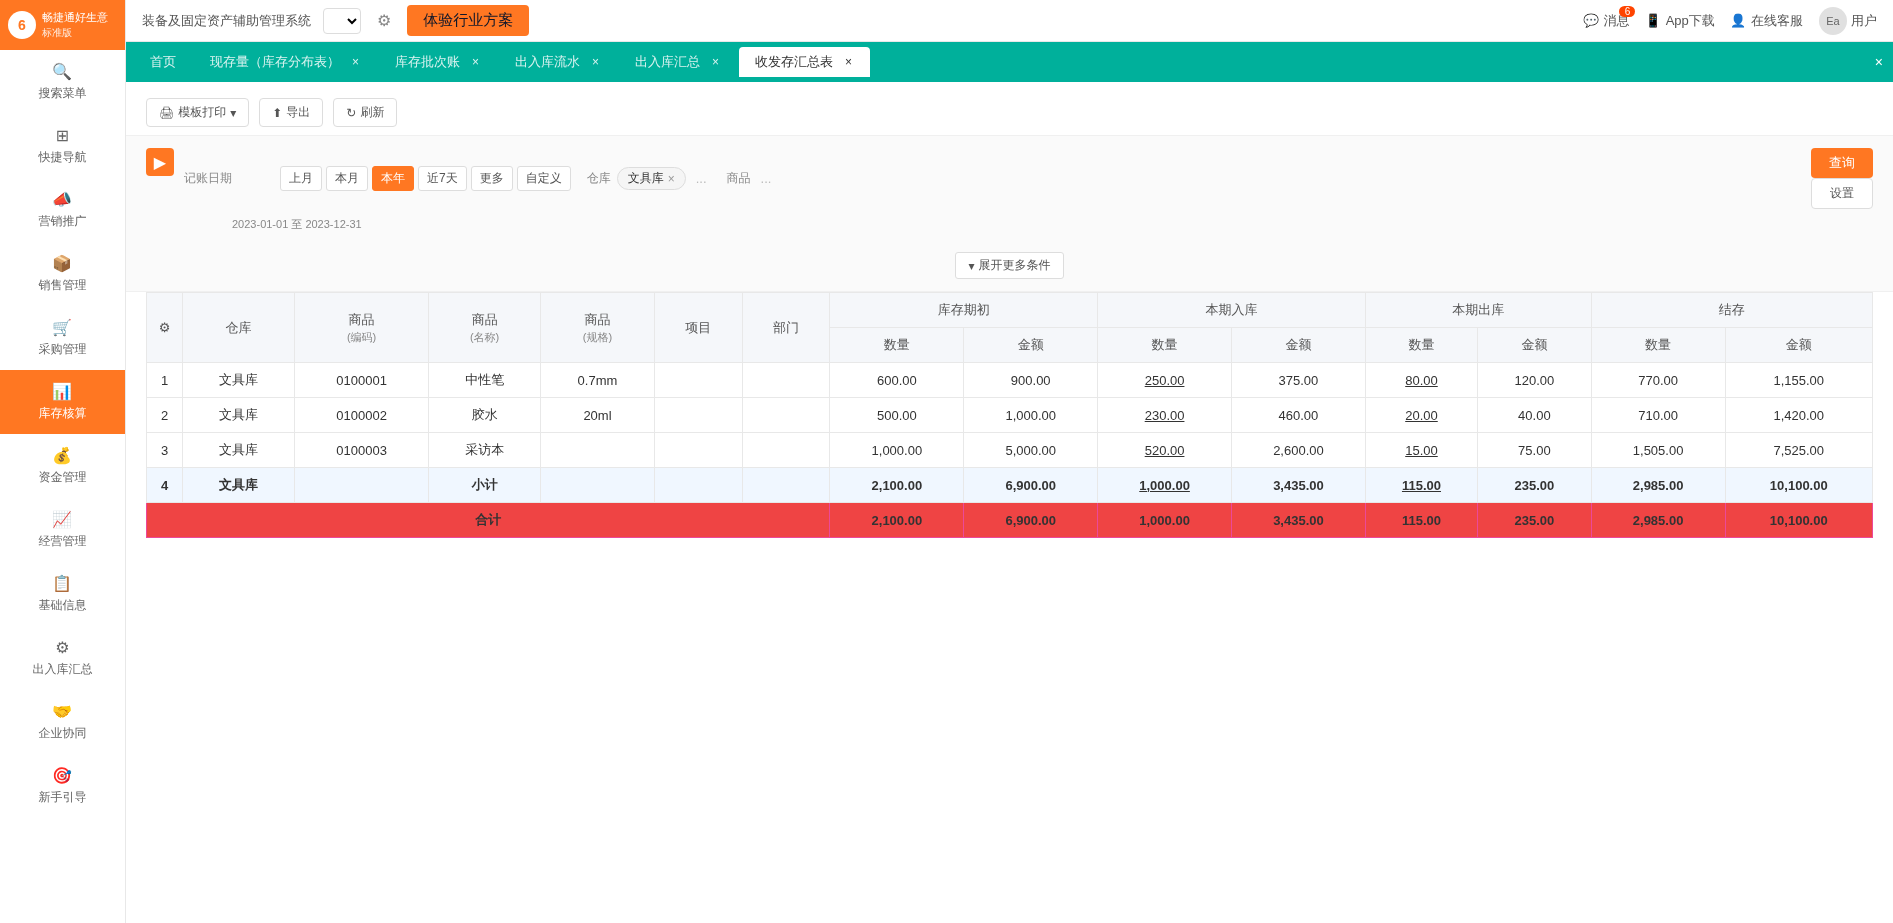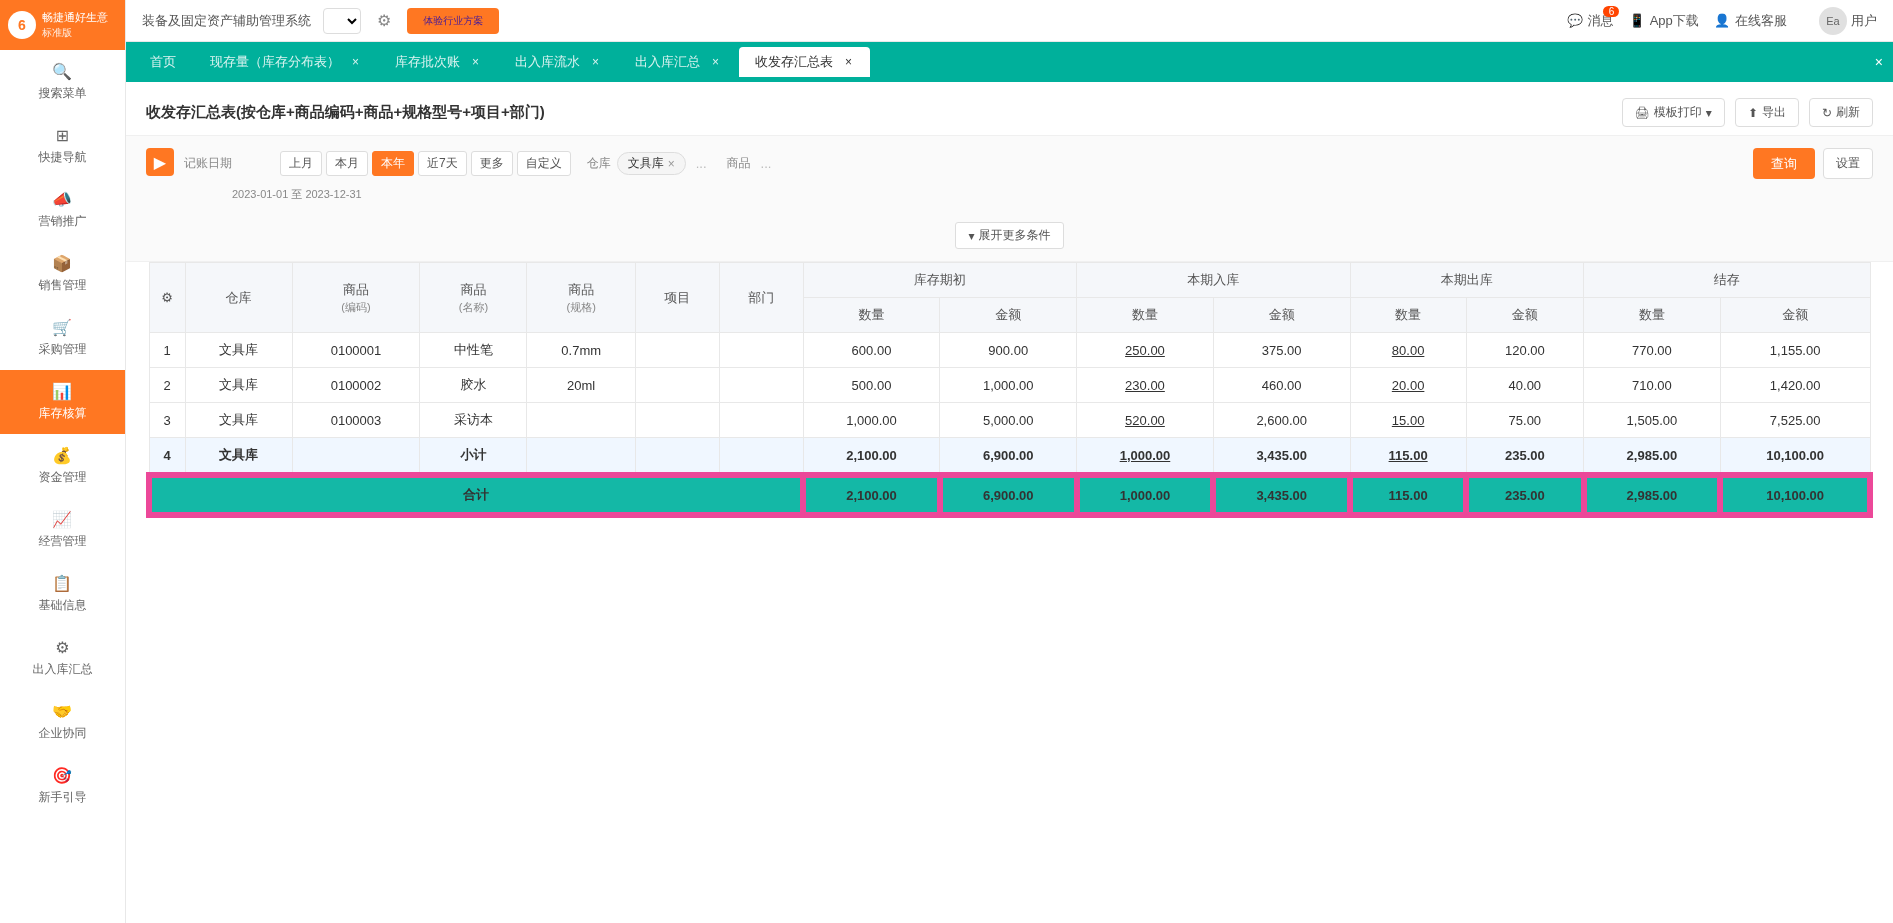--- a/index.html
+++ b/index.html
@@ -17,25 +17,25 @@
     .sidebar-label { font-size: 12px; }
 
     
     .main-content { flex: 1; display: flex; flex-direction: column; overflow: hidden; }
 
     
     .topbar { height: 42px; background: #fff; border-bottom: 1px solid #e8e8e8; display: flex; align-items: center; padding: 0 16px; gap: 16px; }
     .topbar-title { display: flex; align-items: center; gap: 8px; color: #555; font-size: 13px; }
     .topbar-title select { border: 1px solid #ddd; border-radius: 4px; padding: 4px 8px; font-size: 12px; background: #fff; }
     .topbar-gear { color: #888; font-size: 16px; cursor: pointer; }
-    .topbar-experience { background: #ff7722; color: #4c1d95; border: none; border-radius: 4px; padding: 6px 16px; font-size: 10px; cursor: pointer; }
+    .topbar-experience { background: #ff7722; color: #0f172a; border: none; border-radius: 4px; padding: 6px 16px; font-size: 15px; cursor: pointer; }
     .topbar-right { margin-left: auto; display: flex; align-items: center; gap: 16px; color: #555; font-size: 13px; }
     .topbar-right .msg-item { display: flex; align-items: center; gap: 4px; cursor: pointer; position: relative; }
     .badge { background: #ff4400; color: #fff; font-size: 10px; border-radius: 8px; padding: 0 4px; position: absolute; top: -6px; right: -6px; min-width: 16px; text-align: center; }
-    .user-avatar { width: 28px; height: 28px; background: #e0e0e0; border-radius: 50%; display: flex; align-items: center; justify-content: center; font-size: 11px; color: #666; margin-left: 16px; }
+    .user-avatar { width: 28px; height: 28px; background: #e0e0e0; border-radius: 50%; display: flex; align-items: center; justify-content: center; font-size: 11px; color: #666; }
 
     
     .tabbar { height: 40px; background: #00b09b; display: flex; align-items: center; padding: 0 8px; gap: 2px; flex-shrink: 0; }
     .tab-item { display: flex; align-items: center; gap: 6px; padding: 6px 16px; border-radius: 4px 4px 0 0; cursor: pointer; font-size: 13px; color: rgba(255,255,255,0.85); position: relative; white-space: nowrap; }
     .tab-item.active { background: #fff; color: #333; border-radius: 4px 4px 0 0; }
     .tab-x-btn { background: none; border: none; cursor: pointer; font-size: 14px; color: inherit; padding: 0 2px; }
 
     
     .page-container { flex: 1; background: #fff; overflow-y: auto; padding: 0; display: flex; flex-direction: column; }
 
@@ -61,21 +61,21 @@
     .btn-settings { border: 1px solid #ddd; background: #fff; border-radius: 4px; padding: 6px 12px; font-size: 12px; cursor: pointer; color: #555; }
 
     
     .table-area { flex: 1; padding: 0 20px; overflow: auto; }
     table { width: 100%; border-collapse: collapse; font-size: 13px; }
     thead th { background: #f5f7fa; border: 1px solid #e8e8e8; padding: 8px 10px; text-align: center; font-weight: 500; color: #555; white-space: nowrap; }
     tbody td { border: 1px solid #e8e8e8; padding: 8px 10px; text-align: center; white-space: nowrap; }
     tbody tr.subtotal { background: #f0f7ff; font-weight: bold; }
     tbody tr.subtotal td { font-weight: bold; }
     .underline-num { text-decoration: underline; cursor: pointer; color: #333; }
-    tfoot td { border: 6px solid #ec4899; padding: 8px 10px; text-align: center; background: #14b8a6; font-weight: bold; white-space: nowrap; }
+    tfoot td { border: 1px solid #ec4899; padding: 8px 10px; text-align: center; background: #ef4444; font-weight: bold; white-space: nowrap; }
 
     .tab-item .close-icon { margin-left: 4px; font-size: 12px; }
   </style>
 </head>
 <body>
 
 <div class="sidebar">
   <div class="sidebar-logo">
     <div class="logo-icon">6</div>
     <div class="logo-text">
@@ -193,21 +193,20 @@
           <span>收发存汇总表</span>
           <button class="tab-x-btn close-icon">×</button>
         </div>
       </div>
     <button class="tab-x-btn" style="color:#fff;margin-left:auto;">×</button>
   </div>
 
   <div class="page-container">
 
     <div class="page-header">
-      <div class="page-title">收发存汇总表(按仓库+商品编码+商品+规格型号+项目+部门)</div>
       <div class="page-actions">
         <button class="btn-print">
           <span>🖨</span>
           <span>模板打印</span>
           <span>▾</span>
         </button>
         <button class="btn-export">
           <span>⬆</span>
           <span>导出</span>
         </button>
@@ -243,21 +242,21 @@
                 <span class="warehouse-tag-x">×</span>
               </div>
               <span class="filter-dots">...</span>
             </div>
 
             <div style="display:flex;align-items:center;gap:6px;">
               <span style="font-size:12px;color:#888;">商品</span>
               <span class="filter-dots">...</span>
             </div>
 
-            <div style="margin-left:auto;display:flex;gap:8px;">
+            <div style="margin-left:auto;display:flex;gap:0;flex-direction:column;">
               <button class="btn-query">查询</button>
               <button class="btn-settings">设置</button>
             </div>
           </div>
           <div style="display:flex;align-items:center;gap:4px;">
             <span style="font-size:11px;color:#888;margin-left:48px;">2023-01-01 至 2023-12-31</span>
           </div>
         </div>
       </div>
       <div style="width:100%;display:flex;justify-content:center;padding-top:4px;">

